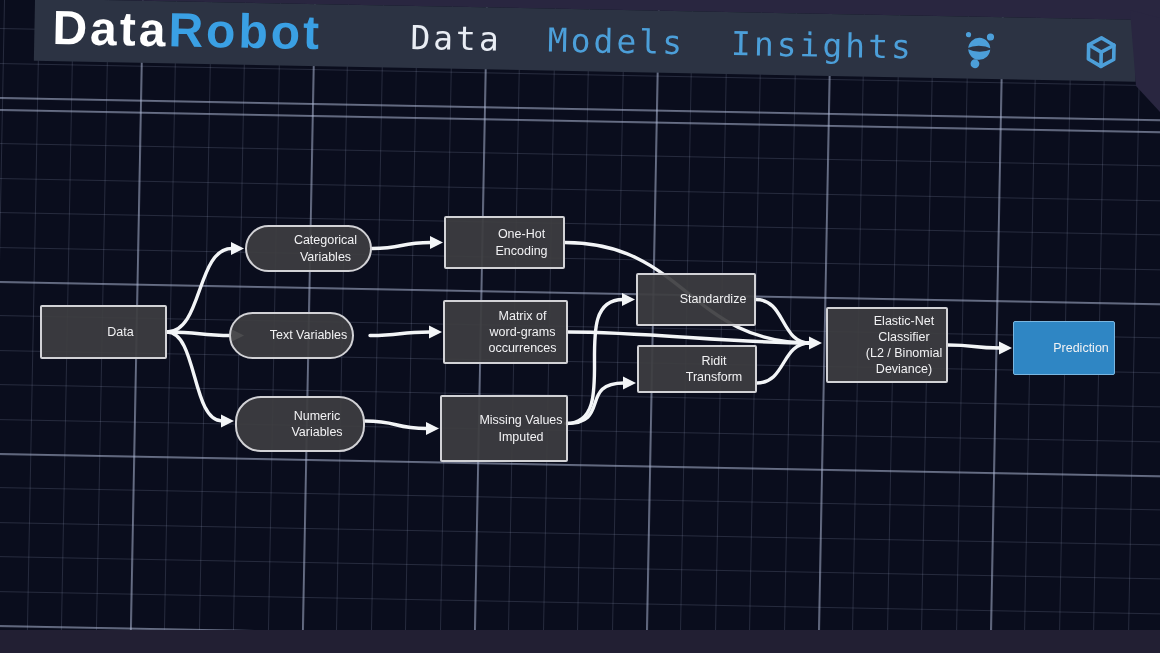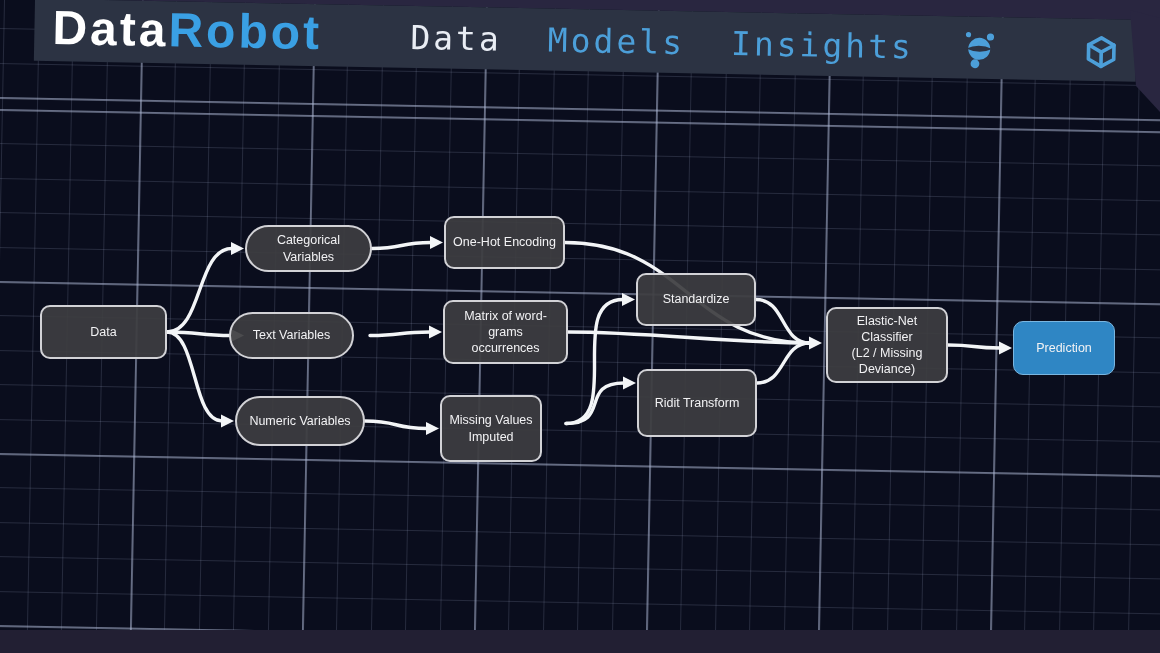--- a/index.html
+++ b/index.html
@@ -63,25 +63,25 @@
 
   
   .diagram{position:absolute;inset:0;z-index:3;}
   .edges-svg{position:absolute;left:0;top:0;pointer-events:none;}
   .edge{fill:none;stroke:var(--edge,#f3f5f7);stroke-width:3.4;stroke-linecap:round;}
   .arrow{fill:var(--edge,#f3f5f7);}
   .node{
     position:absolute;display:flex;align-items:center;justify-content:center;
     background:rgba(61,61,65,0.93);
     border:2px solid var(--node-border,#d2d2d6);
-    border-radius:10px;box-sizing:border-box;
+    border-radius:2px;box-sizing:border-box;
     color:var(--node-text,#f2f2f4);font-size:12.5px;line-height:1.3;
     text-align:center;cursor:pointer;
   }
-  .node span{white-space:pre-line;padding:0 3px;}
+  .node span{white-space:pre-line;padding:0 3px;margin-left:34px;}
   .node.pill{border-radius:26px;}
   .node.blue{
     background:var(--prediction-bg,#2f86c4);
     border:1.5px solid var(--prediction-border,#7ab6e0);
   }
 </style>
 </head>
 <body>
 
 <div class="page">
@@ -146,43 +146,43 @@
     <div id="nodes">
         <div class="node" style="left: 40px; top: 305px; width: 127px; height: 54px;">
           <span>Data</span>
         </div>
         <div class="node pill" style="left: 245px; top: 225px; width: 127px; height: 47px;">
           <span>Categorical Variables</span>
         </div>
         <div class="node pill" style="left: 229px; top: 312px; width: 125px; height: 47px;">
           <span>Text Variables</span>
         </div>
-        <div class="node pill" style="left: 235px; top: 396px; width: 130px; height: 50px;">
+        <div class="node pill" style="left: 235px; top: 396px; width: 130px; height: 56px;">
           <span>Numeric Variables</span>
         </div>
         <div class="node" style="left: 444px; top: 216px; width: 121px; height: 53px;">
           <span>One-Hot Encoding</span>
         </div>
         <div class="node" style="left: 443px; top: 300px; width: 125px; height: 64px; justify-content: center;">
           <span>Matrix of word-grams
 occurrences</span>
         </div>
-        <div class="node" style="left: 440px; top: 395px; width: 102px; height: 67px;">
+        <div class="node" style="left: 440px; top: 395px; width: 128px; height: 67px;">
           <span>Missing Values
 Imputed</span>
         </div>
         <div class="node" style="left: 636px; top: 273px; width: 120px; height: 53px;">
           <span>Standardize</span>
         </div>
-        <div class="node" style="left: 637px; top: 369px; width: 120px; height: 68px;">
+        <div class="node" style="left: 637px; top: 345px; width: 120px; height: 48px;">
           <span>Ridit Transform</span>
         </div>
         <div class="node" style="left: 826px; top: 307px; width: 122px; height: 76px;">
           <span>Elastic-Net Classifier
-(L2 / Missing
+(L2 / Binomial
 Deviance)</span>
         </div>
         <div class="node blue" style="left: 1013px; top: 321px; width: 102px; height: 54px;">
           <span>Prediction</span>
         </div>
       </div>
   </div>
 
   <div class="footer-strip"></div>
   <div class="corner-wedge"></div>

